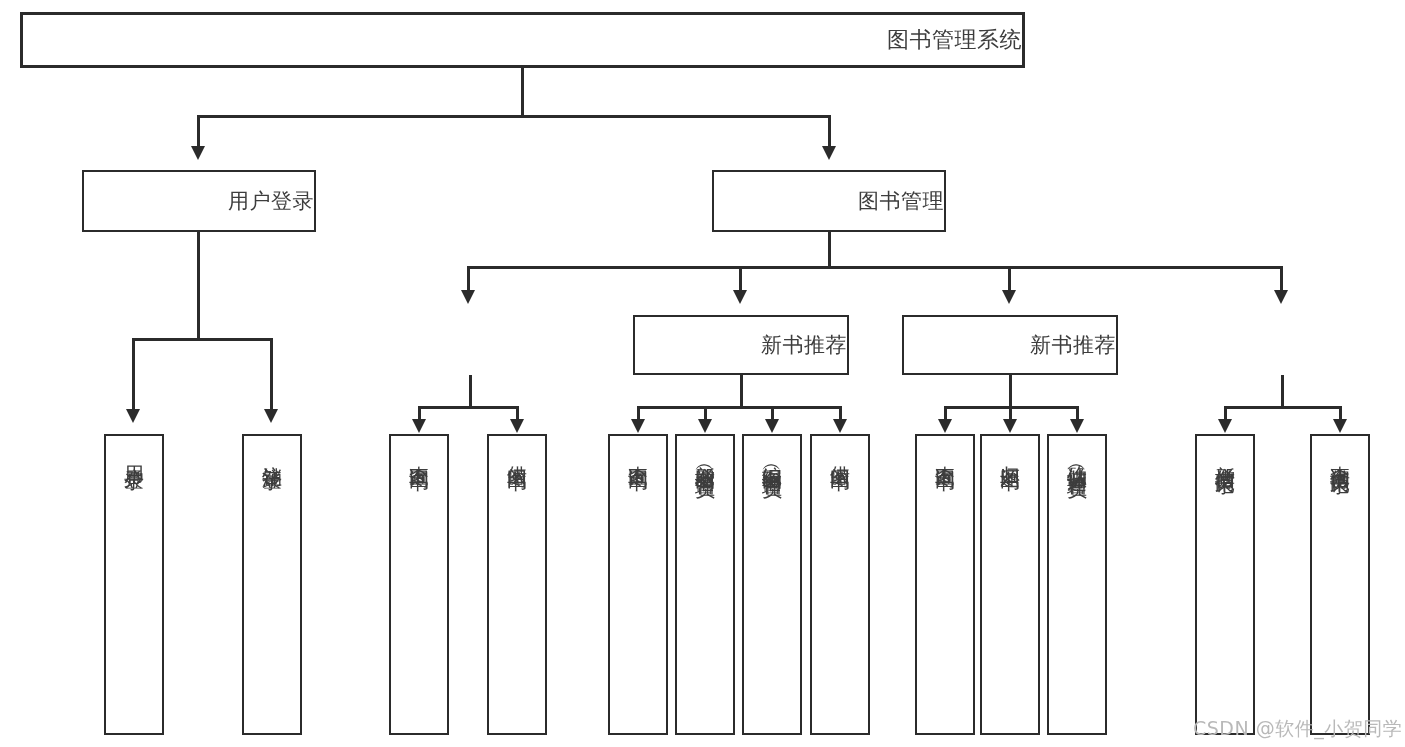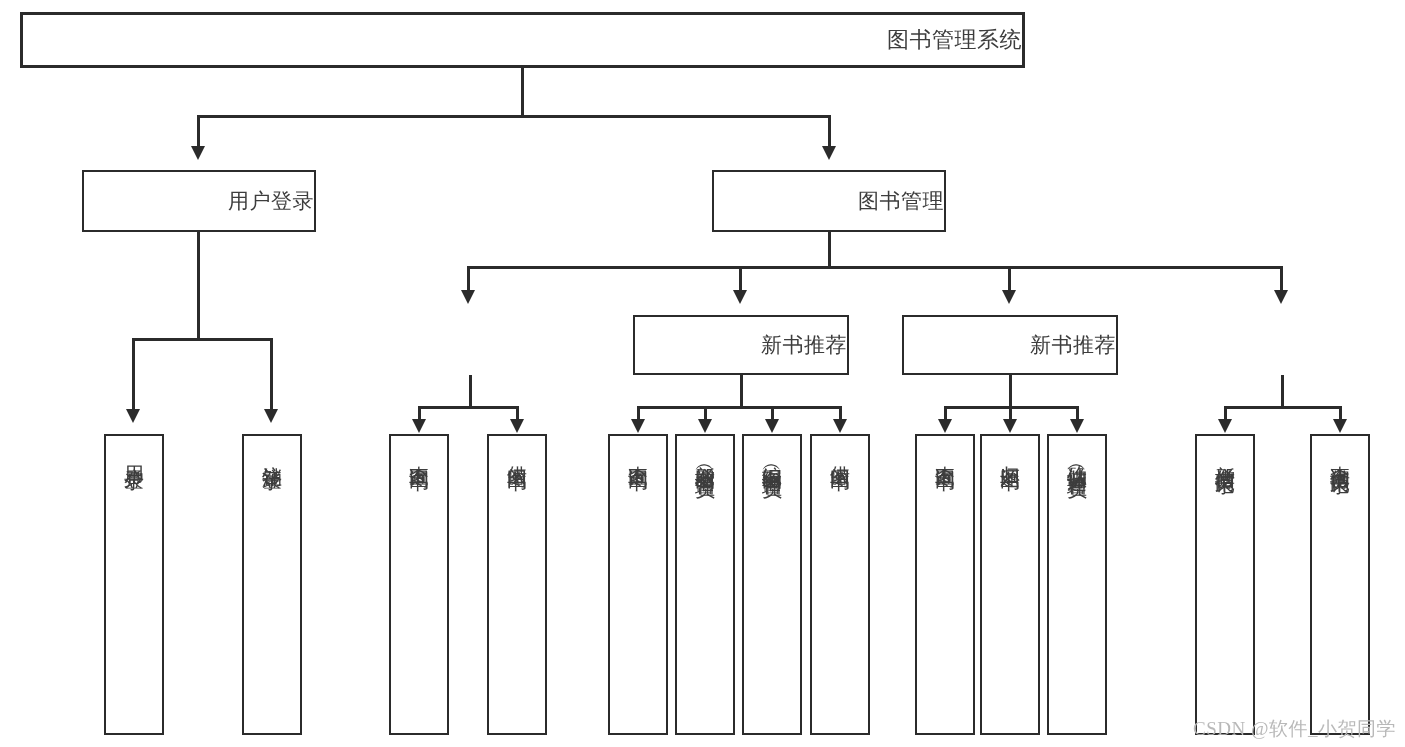--- a/index.html
+++ b/index.html
@@ -207,15 +207,15 @@
     <span class="label">确认归还（管理员）</span>
   </div>
 
   <div class="node leaf" style="left:1195px; top:434px; width:60px; height:301px;">
     <span class="label">新增借阅记录</span>
   </div>
   <div class="node leaf" style="left:1310px; top:434px; width:60px; height:301px;">
     <span class="label">查询借阅记录</span>
   </div>
 
-  <div id="watermark" style="left:1193px; top:716px;font-family:Liberation Serif, serif;">CSDN @软件_小贺同学</div>
+  <div id="watermark" style="left:1193px; top:716px;">CSDN @软件_小贺同学</div>
 
 </div>
 
 </body></html>

